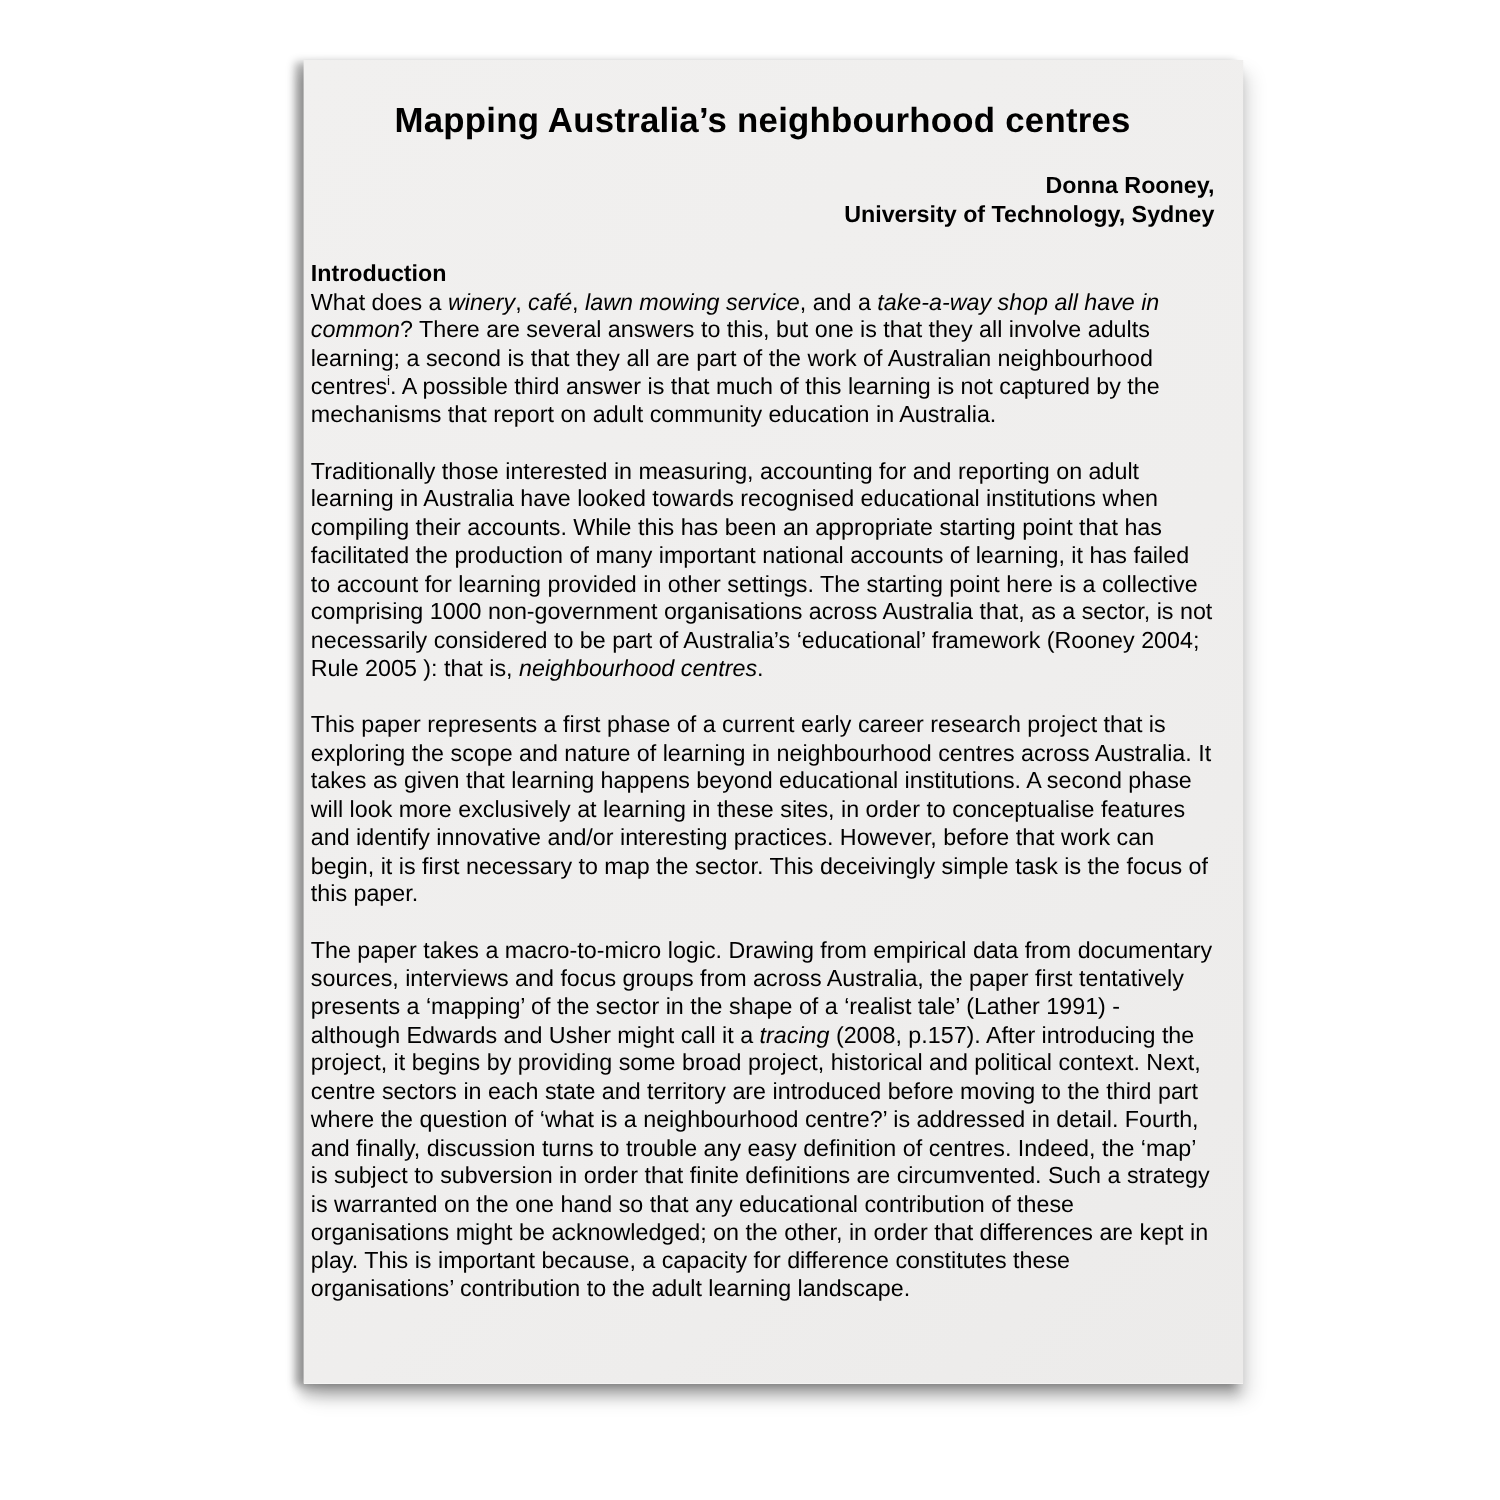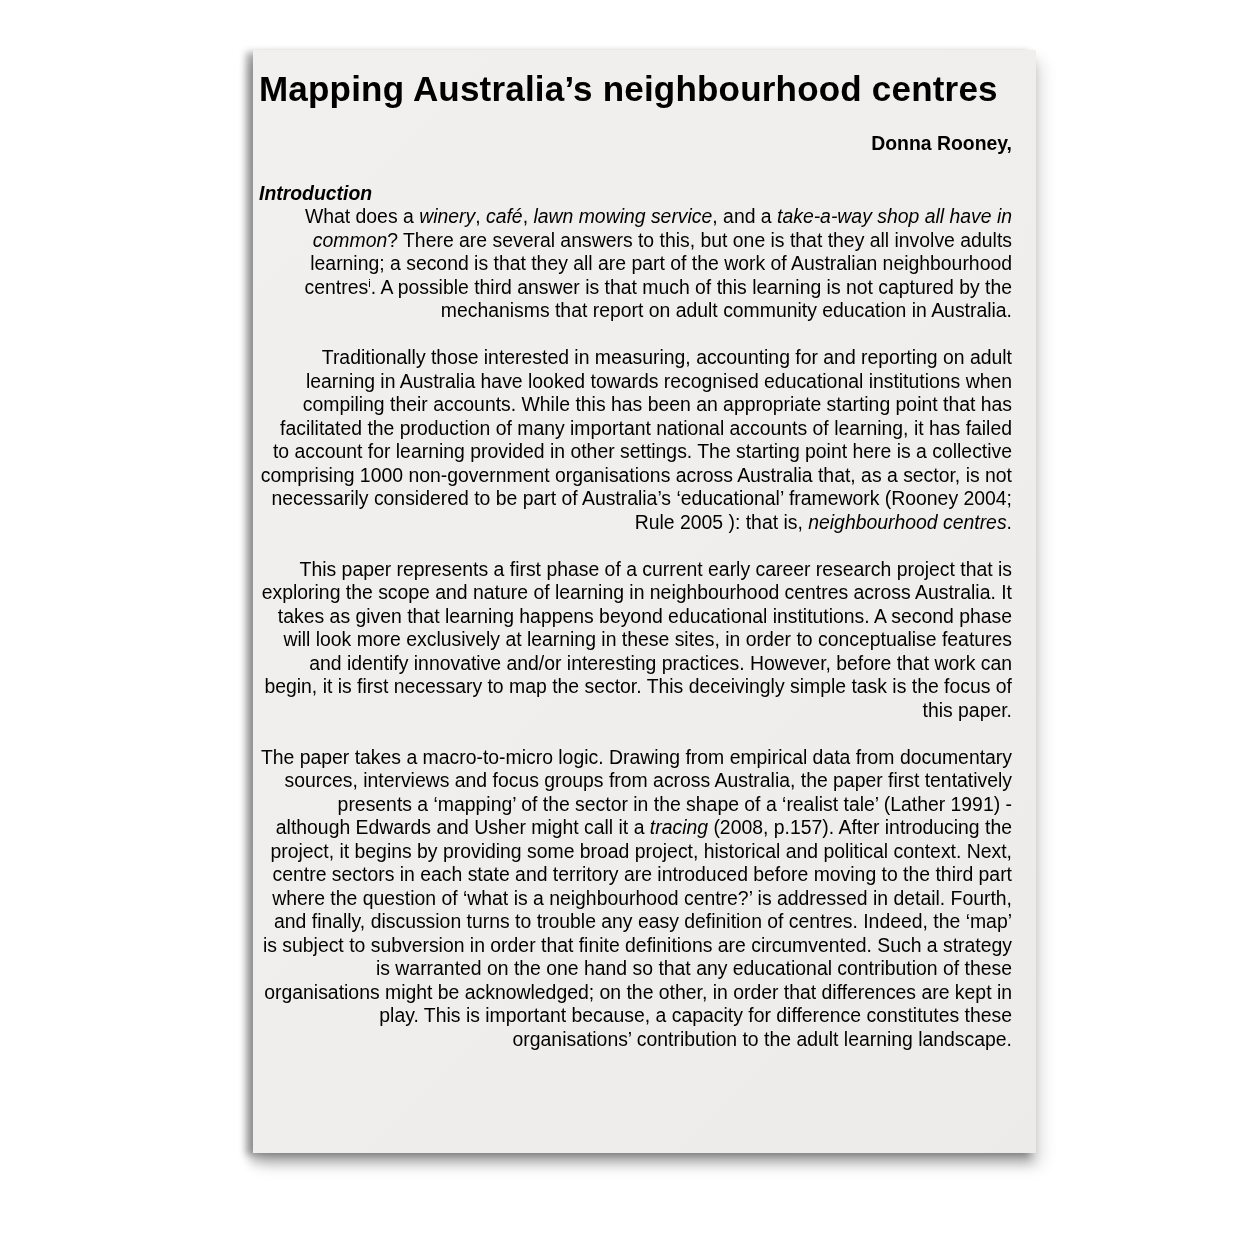--- a/index.html
+++ b/index.html
@@ -24,63 +24,63 @@
     box-sizing: border-box;
     padding: 22px 24px 8px 6px;
     background: linear-gradient(135deg, #f1f0ef 0%, #efeeed 60%, #ecebea 100%);
     box-shadow:
       -7px 2px 7px rgba(0,0,0,0.30),
       -3px 10px 10px rgba(0,0,0,0.22),
       5px 12px 16px rgba(0,0,0,0.14);
     color: #000000;
   }
   .title {
-    margin: 0;
-    font-size: 35px;
+    margin: 12px;
+    font-size: 29px;
     line-height: 34px;
     font-weight: bold;
     letter-spacing: 0.2px;
+    text-align: center;
   }
   .author-block {
     margin-top: 26px;
     font-size: 19.4px;
     line-height: 23.5px;
     font-weight: bold;
     text-align: right;
   }
   .section-heading {
     margin: 26px 0 0 0;
     font-size: 19.4px;
     line-height: 23.5px;
     font-weight: bold;
-    font-style: italic;
   }
   .body-text p {
     margin: 23.5px 0 0 0;
     font-size: 19.4px;
     line-height: 23.5px;
-    text-align: right;
   }
   .body-text p:first-child {
     margin-top: 0;
   }
   .body-text sup {
     font-size: 0.58em;
     line-height: 0;
     vertical-align: super;
   }
 </style>
 </head>
 <body>
 
 <div class="canvas">
   <div class="paper">
     <h1 class="title">Mapping Australia’s neighbourhood centres</h1>
     <div class="author-block">
       <div>Donna Rooney,</div>
+      <div>University of Technology, Sydney</div>
     </div>
     <h2 class="section-heading">Introduction</h2>
     <div class="body-text" id="paragraphs">
         <p><span>What does a </span><i>winery</i><span>, </span><i>café</i><span>, </span><i>lawn mowing service</i><span>, and a </span><i>take-a-way shop all have in common</i><span>?  There are several answers to this, but one is that they all involve adults learning; a second is that they all are part of the work of Australian neighbourhood centres</span><sup>i</sup><span>. A possible third answer is that much of this learning is not captured by the mechanisms that report on adult community education in Australia.</span></p>
         <p><span>Traditionally those interested in measuring, accounting for and reporting on adult learning in Australia have looked towards recognised educational institutions when compiling their accounts. While this has been an appropriate starting point that has facilitated the production of many important national accounts of learning, it has failed to account for learning provided in other settings. The starting point here is a collective comprising 1000 non-government organisations across Australia that, as a sector, is not necessarily considered to be part of Australia’s ‘educational’ framework (Rooney 2004; Rule 2005 ): that is, </span><i>neighbourhood centres</i><span>.</span></p>
         <p><span>This paper represents a first phase of a current early career research project that is exploring the scope and nature of learning in neighbourhood centres across Australia. It takes as given that learning happens beyond educational institutions. A second phase will look more exclusively at learning in these sites, in order to conceptualise features and identify innovative and/or interesting practices. However, before that work can begin, it is first necessary to map the sector. This deceivingly simple task is the focus of this paper.</span></p>
         <p><span>The paper takes a macro-to-micro logic. Drawing from empirical data from documentary sources, interviews and focus groups from across Australia, the paper first tentatively presents a ‘mapping’ of the sector in the shape of a ‘realist tale’ (Lather 1991) - although Edwards and Usher might call it a </span><i>tracing</i><span> (2008, p.157). After introducing the project, it begins by providing some broad project, historical and political context. Next, centre sectors in each state and territory are introduced before moving to the third part where the question of ‘what is a neighbourhood centre?’ is addressed in detail. Fourth, and finally, discussion turns to trouble any easy definition of centres. Indeed, the ‘map’ is subject to subversion in order that finite definitions are circumvented. Such a strategy is warranted on the one hand so that any educational contribution of these organisations might be acknowledged; on the other, in order that differences are kept in play. This is important because, a capacity for difference constitutes these organisations’ contribution to the adult learning landscape.</span></p>
       </div>
   </div>
 </div>

